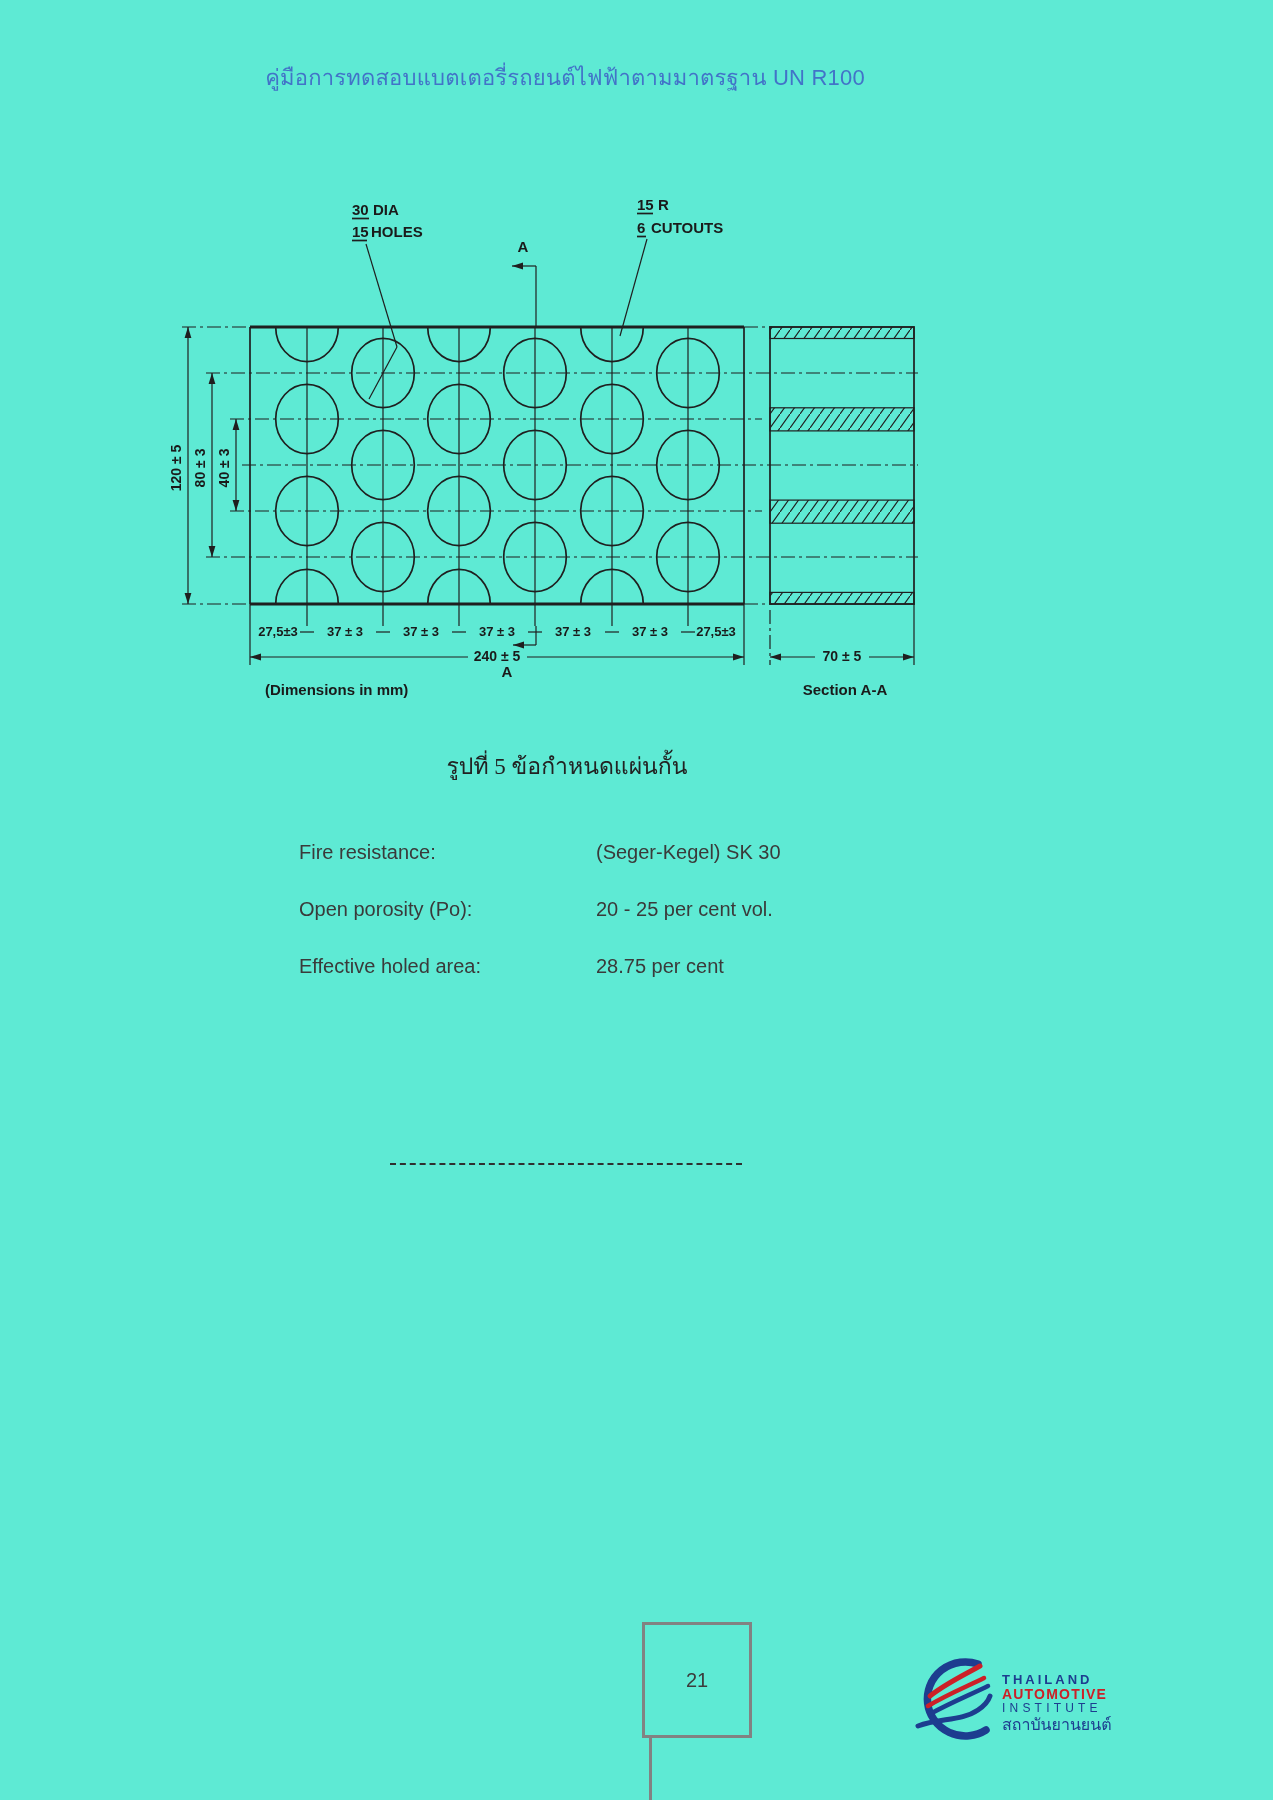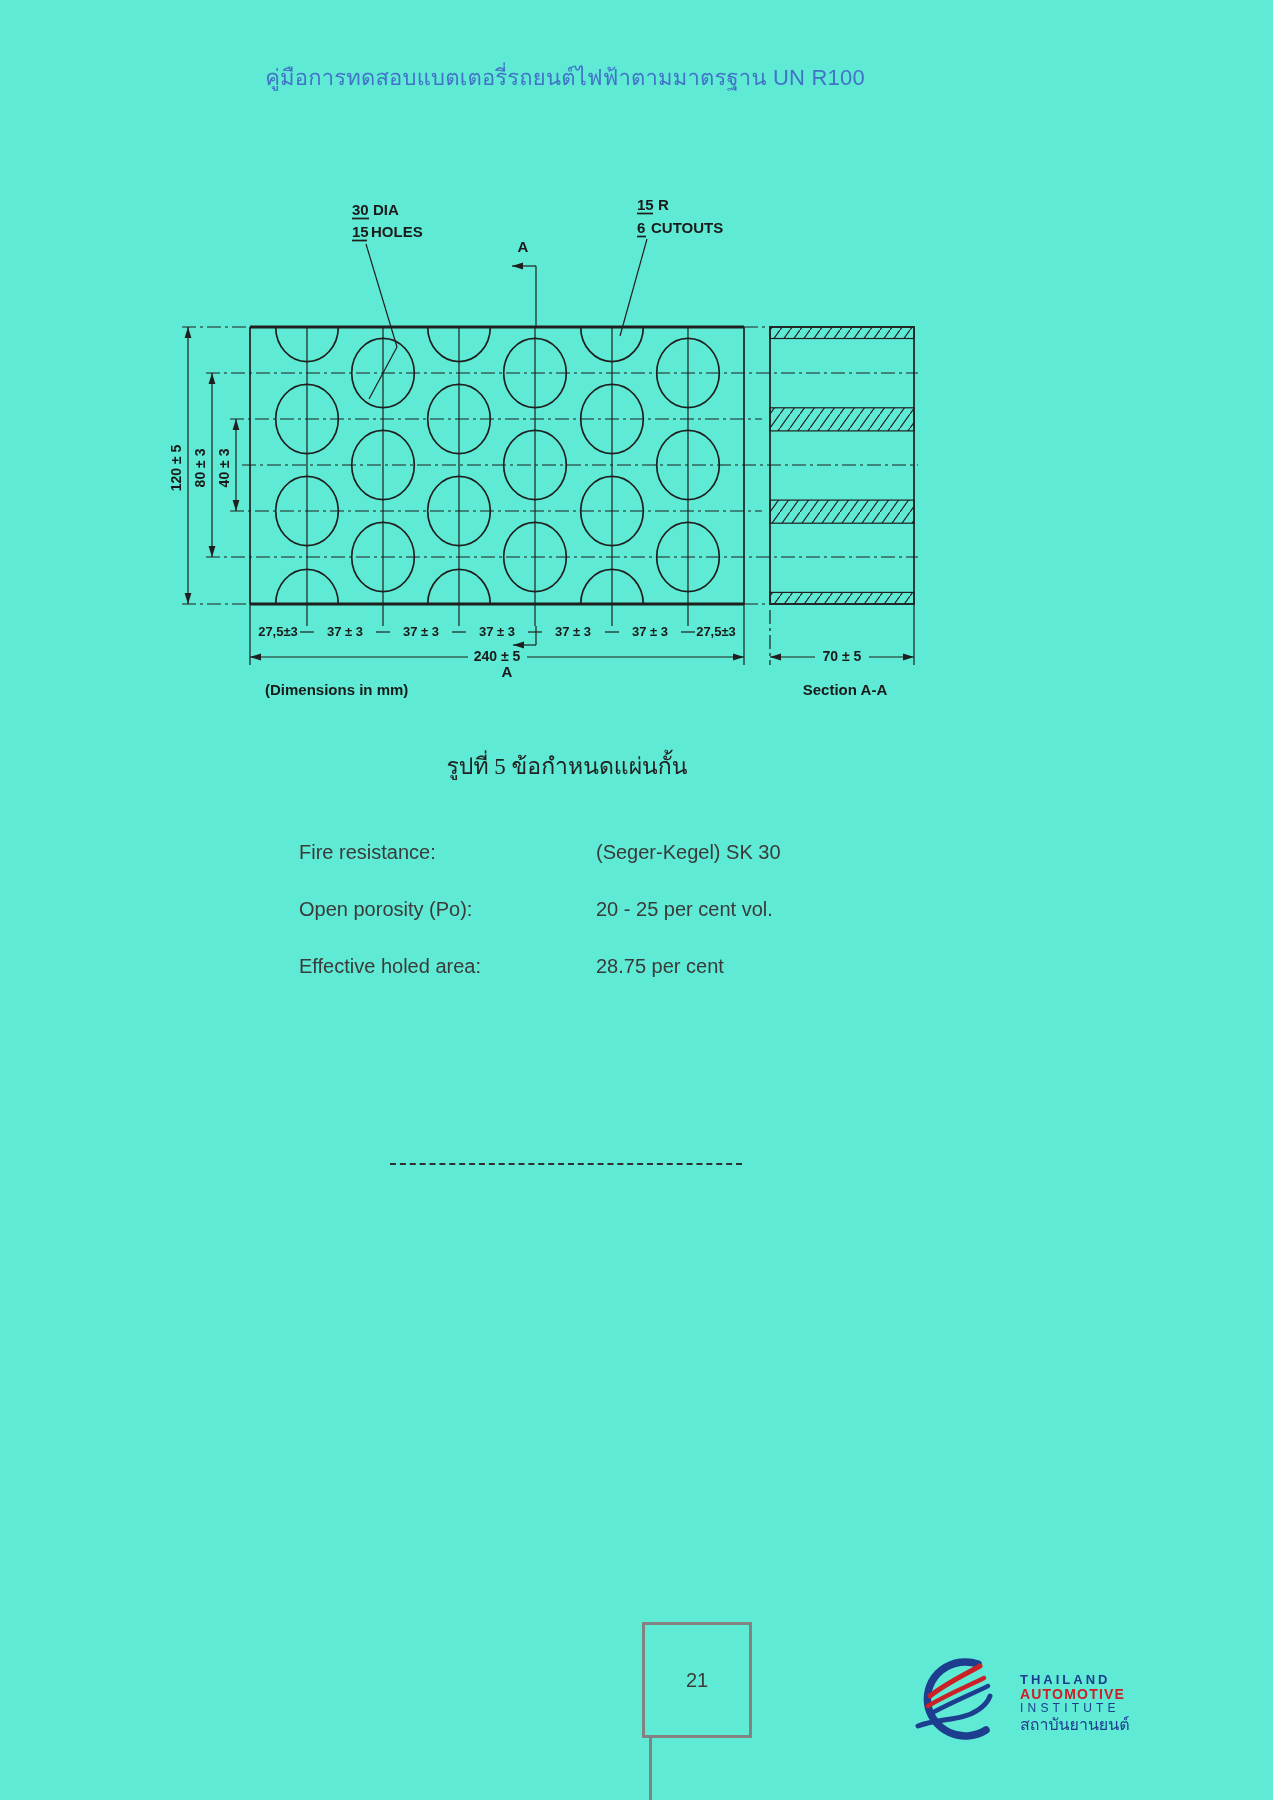--- a/index.html
+++ b/index.html
@@ -25,21 +25,21 @@
     position:absolute;left:390px;top:1163px;width:352px;height:0;
     border-top:2px dashed #2f2f2f;
   }
   .page-num-box{
     position:absolute;left:594px;top:1622px;width:104px;height:110px;
     border:3px solid #828282;box-sizing:content-box;
     display:flex;align-items:center;justify-content:center;
     font-size:20px;color:#3c3c3c;margin-left:48px;
   }
   .page-num-stem{position:absolute;left:649px;top:1738px;width:3px;height:62px;background:#828282;}
-  .logo{position:absolute;left:900px;top:1655px;width:240px;height:96px;display:flex;gap:24px;}
+  .logo{position:absolute;left:900px;top:1655px;width:240px;height:96px;display:flex;gap:6px;}
   .logo-text{display:flex;flex-direction:column;justify-content:center;line-height:1.08;}
   .logo-l1{font-size:13px;font-weight:bold;letter-spacing:3px;color:#1d3d8f;}
   .logo-l2{font-size:14px;font-weight:bold;letter-spacing:1.2px;color:#cc2027;}
   .logo-l3{font-size:12px;letter-spacing:4.2px;color:#1d3d8f;}
   .logo-l4{font-size:16px;color:#1d3d8f;margin-top:1px;}
   
   .ln{stroke:#1f1f1f;stroke-width:1.2;fill:none;}
   .ln-thick{stroke:#1f1f1f;stroke-width:3;fill:none;}
   .ln-med{stroke:#1f1f1f;stroke-width:1.7;fill:none;}
   .cl{stroke:#1f1f1f;stroke-width:1.2;fill:none;stroke-dasharray:14 4 3 4;}

